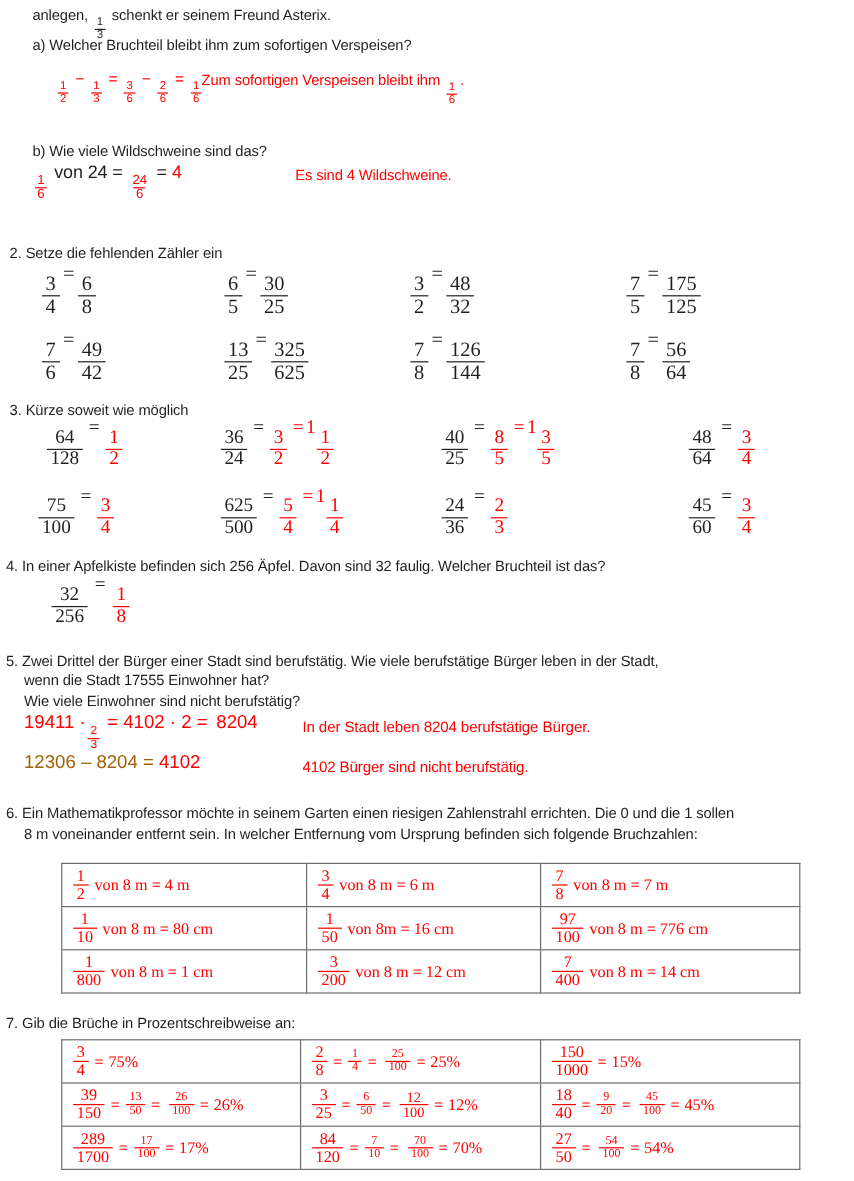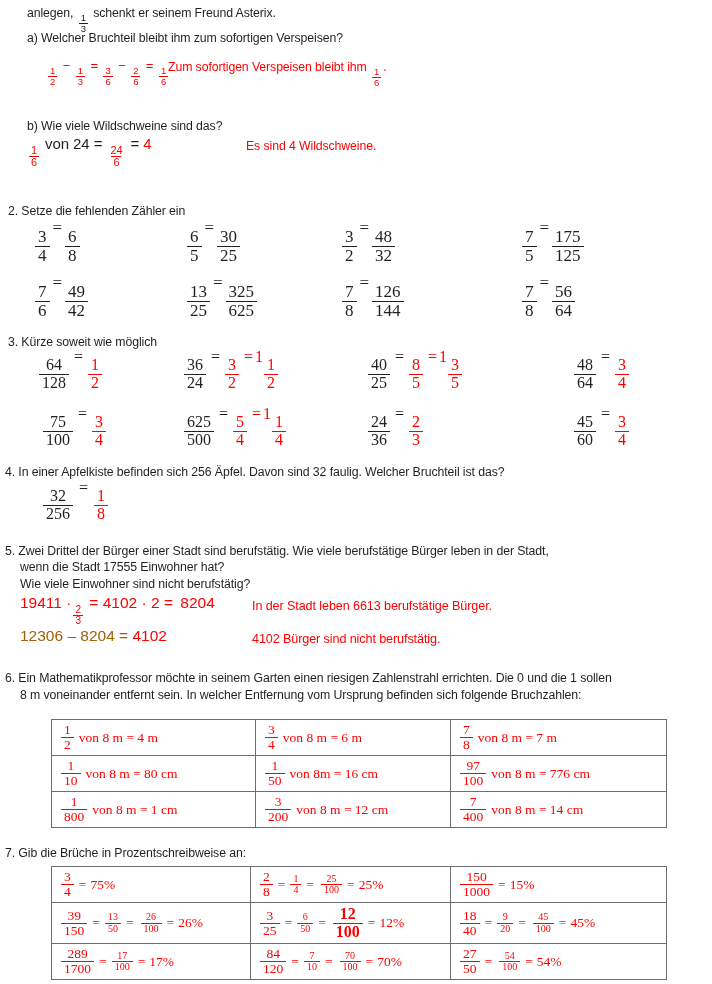--- a/index.html
+++ b/index.html
@@ -274,21 +274,21 @@
             <span class="num">48</span>
             <span class="den">64</span>
           </span><span style="margin:0 2px;">=</span><span class="mfrac red">
             <span class="num">3</span>
             <span class="den">4</span>
           </span>
       </div>
     </div>
 
     <div style="display:flex; margin-top:13px;">
-      <div style="width:147px; padding-left:40px; box-sizing:border-box;">
+      <div style="width:147px; padding-left:29px; box-sizing:border-box;">
         <span class="mfrac">
             <span class="num">75</span>
             <span class="den">100</span>
           </span><span style="margin:0 2px;">=</span><span class="mfrac red">
             <span class="num">3</span>
             <span class="den">4</span>
           </span>
       </div>
       <div style="width:200px; padding-left:34px; box-sizing:border-box;">
         <span class="mfrac">
@@ -345,21 +345,21 @@
         <span class="num">2</span>
         <span class="den">3</span>
       </span>
     <span>=</span>
     <span>4102</span>
     <span>· 2</span>
     <span>=</span>
     <span style="margin-left:3px;">8204</span>
   </div>
 
-  <div class="abs q red" style="left:252px; top:598px; font-size:12.6px;">In der Stadt leben 6613 berufstätige Bürger.</div>
+  <div class="abs q red" style="left:252px; top:598px; font-size:12.6px;">In der Stadt leben 8204 berufstätige Bürger.</div>
 
   <div class="abs" style="left:20px; top:627px; font-size:15.5px; font-family:'Liberation Sans', sans-serif;">
     <span class="black">12306 – 8204 =</span>
     <span class="red">4102</span>
   </div>
 
   <div class="abs q red" style="left:252px; top:631px; font-size:12.6px;">4102 Bürger sind nicht berufstätig.</div>
 
   <div class="abs q" style="left:5px; top:670px;">6. Ein Mathematikprofessor möchte in seinem Garten einen riesigen Zahlenstrahl errichten. Die 0 und die 1 sollen</div>
   <div class="abs q" style="left:20px; top:687px;">8 m voneinander entfernt sein. In welcher Entfernung vom Ursprung befinden sich  folgende Bruchzahlen:</div>
@@ -540,21 +540,21 @@
           <span class="mfrac">
                 <span class="num">3</span>
                 <span class="den">25</span>
               </span>
           <span class="txt">=</span>
               <span class="mfrac" style="font-size:10px;">
                 <span class="num">6</span>
                 <span class="den">50</span>
               </span>
           <span class="txt">=</span>
-              <span class="mfrac" style="font-size:16px; margin-left:5px;font-weight:bold;">
+              <span class="mfrac" style="font-size:12px; margin-left:5px;">
                 <span class="num">12</span>
                 <span class="den">100</span>
               </span>
           <span class="txt">=</span>
               <span class="txt">12%</span>
         </span>
           </td>
         <td>
             <span class="cellline">
           <span class="mfrac">

